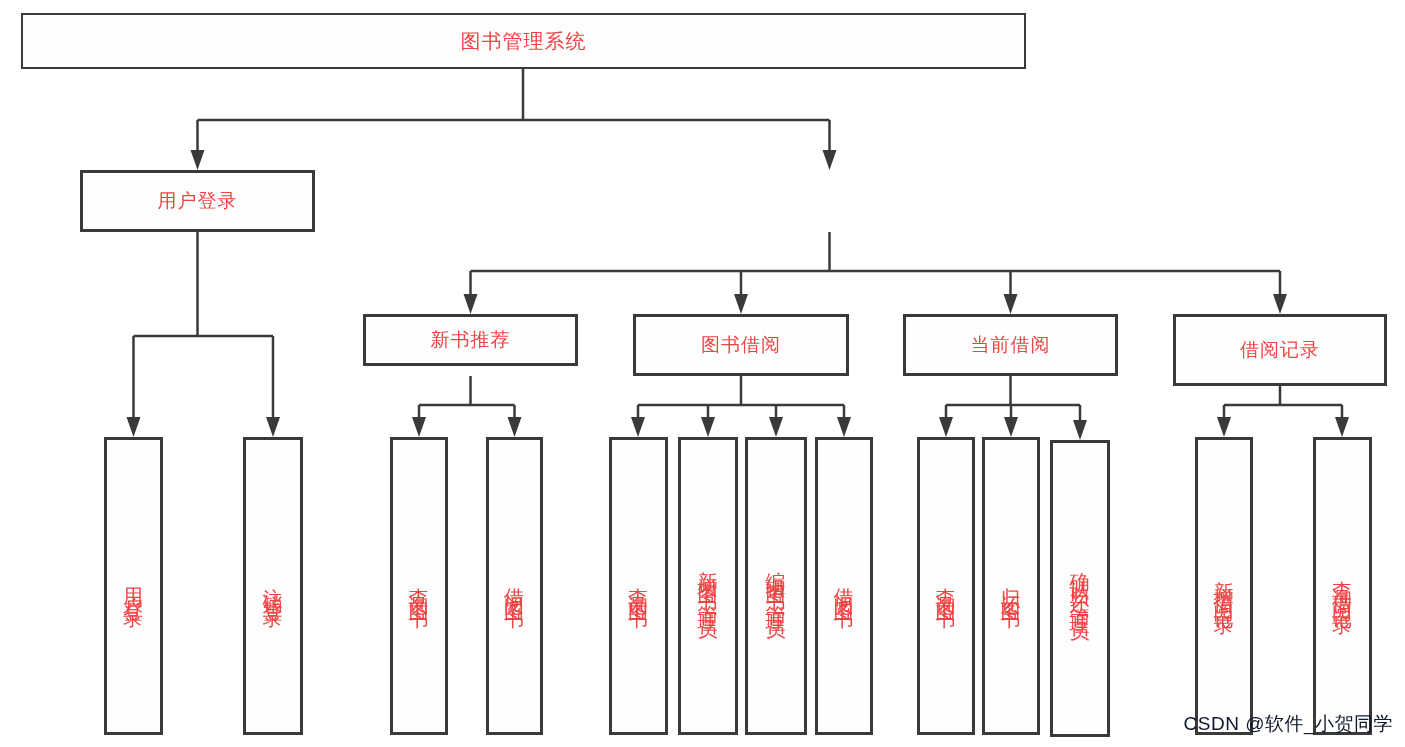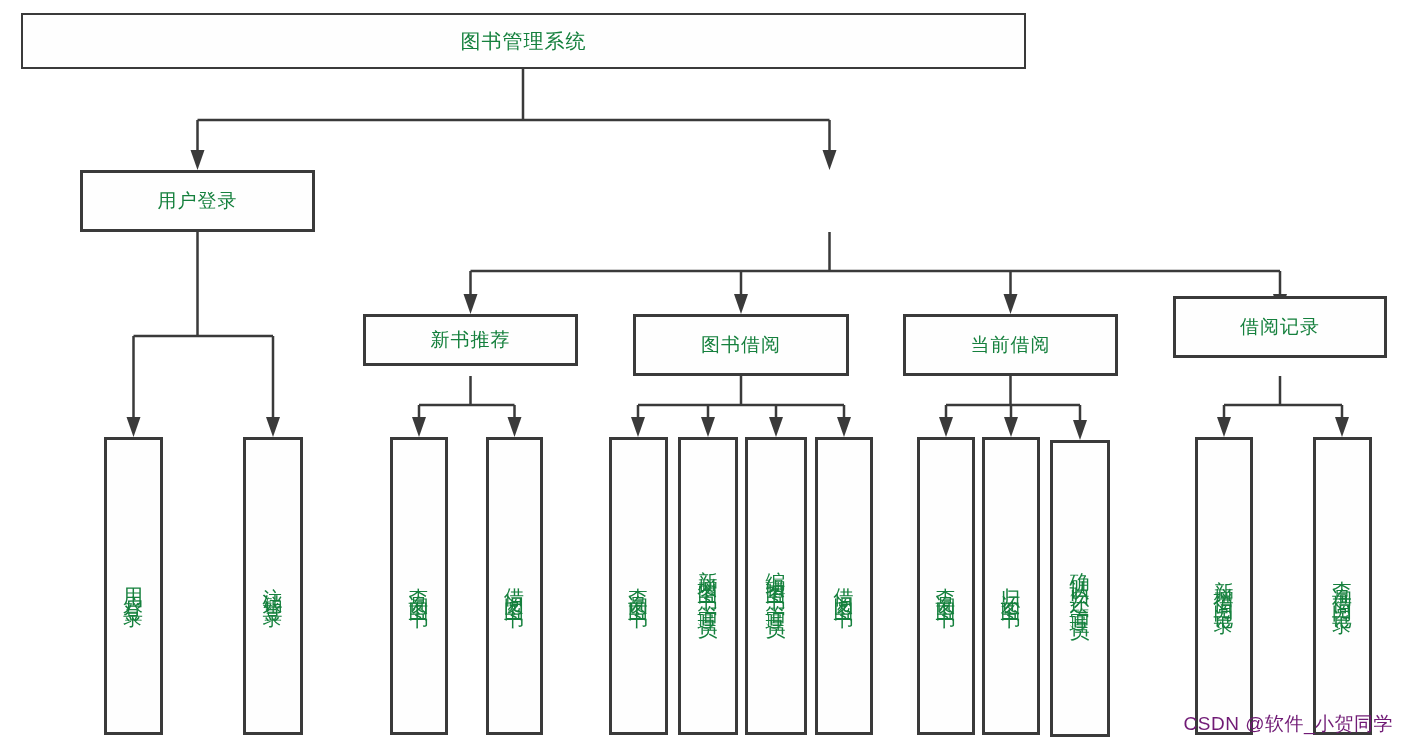--- a/index.html
+++ b/index.html
@@ -9,42 +9,42 @@
     width:1405px;height:747px;
     background:#ffffff;
     overflow:hidden;
   }
   .node{
     position:absolute;
     box-sizing:border-box;
     background:#fefefe;
     border:3px solid #3a3a3a;
     display:flex;align-items:center;justify-content:center;
-    color:#15803d;
+    color:#ef4444;
   }
   .node.root{border-width:2px;font-size:20px;letter-spacing:1px;}
   .node.h{font-size:19px;letter-spacing:1px;}
   .node.v{
     writing-mode:vertical-rl;
     text-orientation:mixed;
     font-size:20px;
     letter-spacing:7px;
     line-height:1;
   }
   .connectors{
     position:absolute;left:0;top:0;width:1405px;height:747px;
     pointer-events:none;
   }
   .connectors path{stroke:#3a3a3a;stroke-width:2.5;fill:none;}
   .connectors polygon{fill:#3a3a3a;stroke:none;}
   .watermark{
     position:absolute;
     right:12px;bottom:10px;
     font-size:19px;
-    color:#701a75;
+    color:#0f172a;
     letter-spacing:0.5px;
     white-space:nowrap;
   }
 </style>
 </head>
 <body>
 
 <div class="canvas">
 
   <svg class="connectors" width="1405" height="747" viewBox="0 0 1405 747">
@@ -93,21 +93,21 @@
 
   <div class="node h" style="left:363px;top:314px;width:215px;height:52px">
     <span>新书推荐</span>
   </div>
   <div class="node h" style="left:903px;top:314px;width:215px;height:62px">
     <span>当前借阅</span>
   </div>
   <div class="node h" style="left:633px;top:314px;width:216px;height:62px">
     <span>图书借阅</span>
   </div>
-  <div class="node h" style="left:1173px;top:296px;width:214px;height:62px">
+  <div class="node h" style="left:1173px;top:314px;width:214px;height:72px">
     <span>借阅记录</span>
   </div>
 
   <div class="node v" style="left:104px;top:437px;width:59px;height:298px">
     <span>用户登录</span>
   </div>
   <div class="node v" style="left:243px;top:437px;width:60px;height:298px">
     <span>注销登录</span>
   </div>
 

